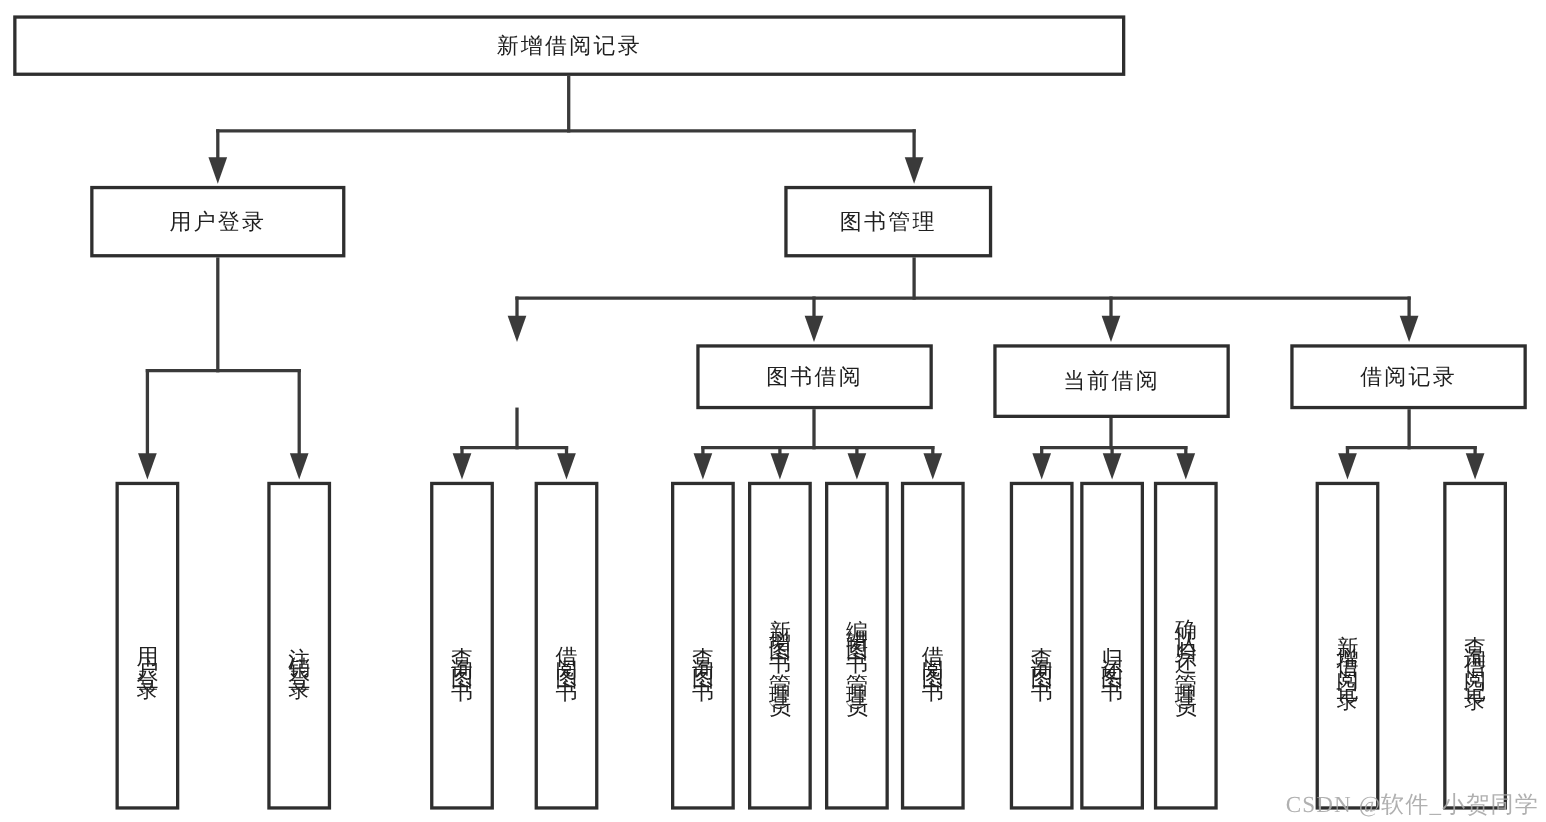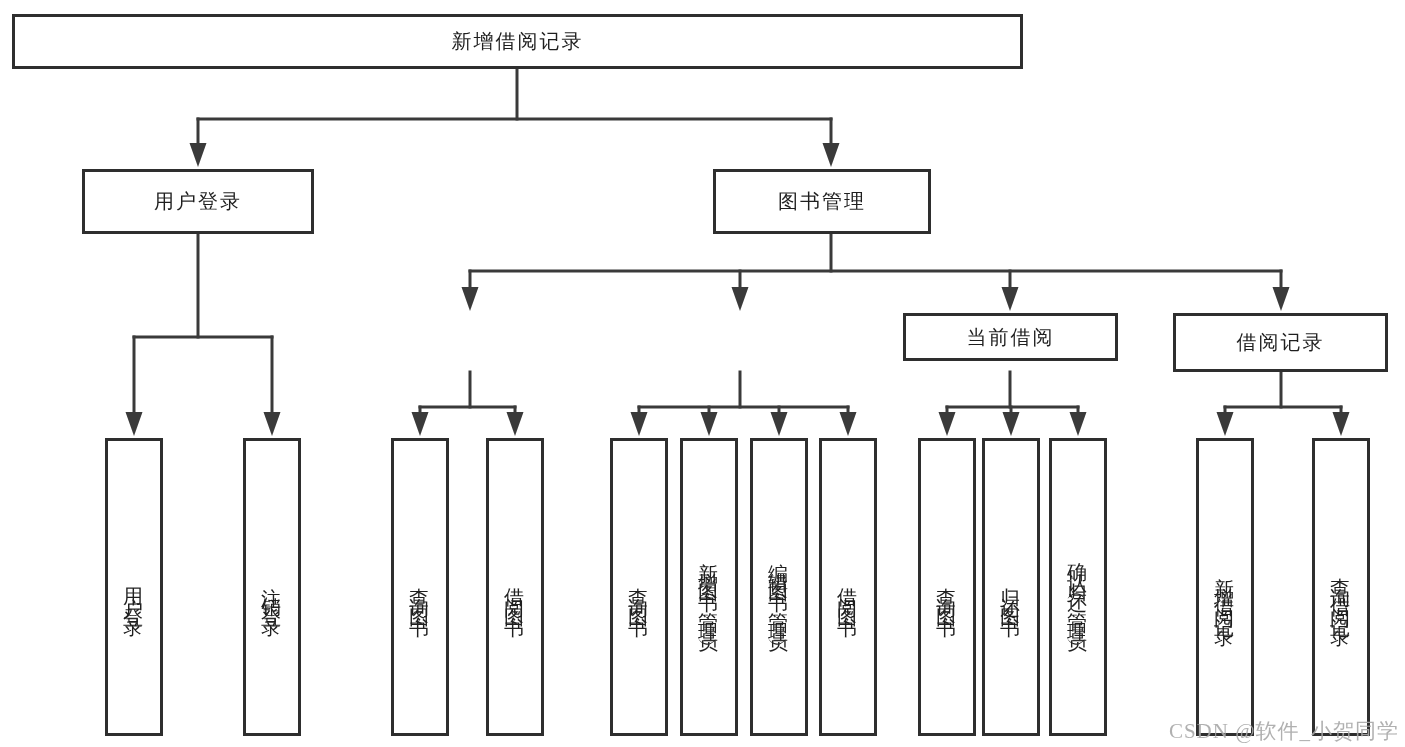--- a/index.html
+++ b/index.html
@@ -132,25 +132,28 @@
     </g>
   </svg>
 
   <div class="box" style="left:12px;top:14px;width:1011px;height:55px">
     <span class="hlabel">新增借阅记录</span>
   </div>
 
   <div class="box" style="left:82px;top:169px;width:232px;height:65px">
     <span class="hlabel">用户登录</span>
   </div>
-  <div class="box" style="left:713px;top:169px;width:218px;height:65px">
+  <div class="box" style="left:713px;top:169px;width:189px;height:65px">
     <span class="hlabel">图书管理</span>
   </div>
 
-  <div class="box" style="left:903px;top:313px;width:215px;height:48px">
+  <div class="box" style="left:633px;top:313px;width:215px;height:59px">
+    <span class="hlabel">图书借阅</span>
+  </div>
+  <div class="box" style="left:903px;top:313px;width:215px;height:67px">
     <span class="hlabel">当前借阅</span>
   </div>
   <div class="box" style="left:1173px;top:313px;width:215px;height:59px">
     <span class="hlabel">借阅记录</span>
   </div>
 
   <div class="box leaf" style="left:105px;top:438px;width:58px;height:298px">
     <span class="vtext">用户登录</span>
   </div>
   <div class="box leaf" style="left:243px;top:438px;width:58px;height:298px">

